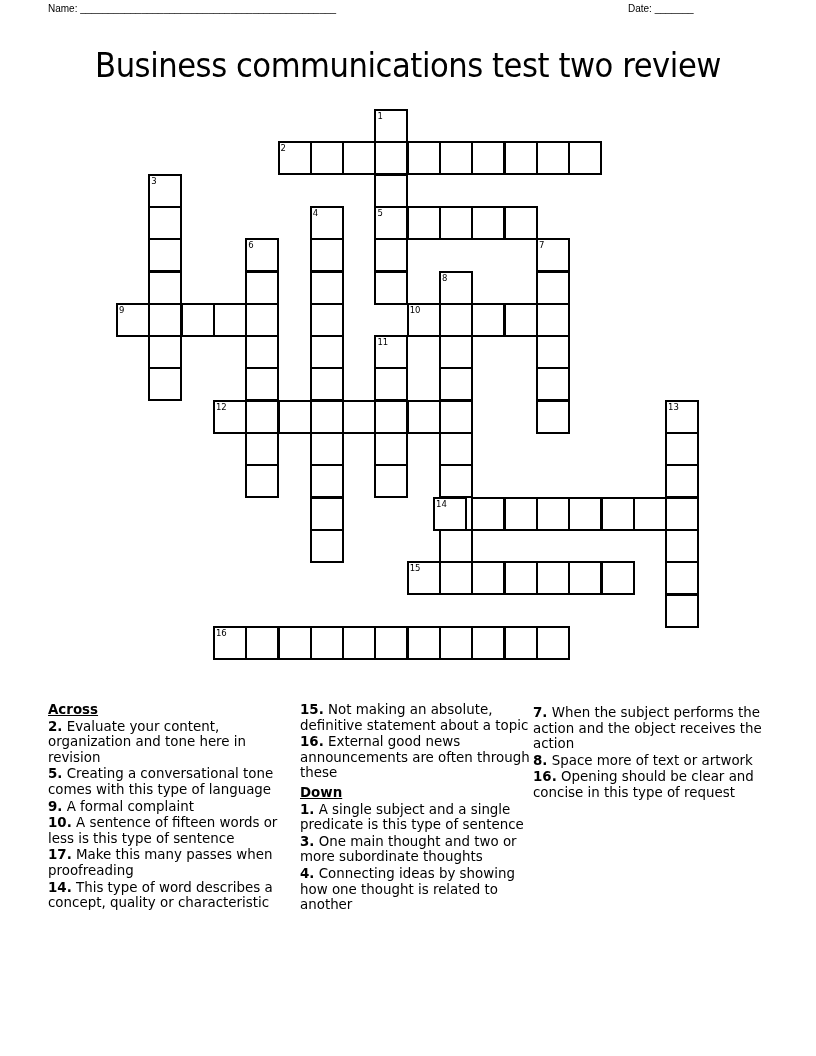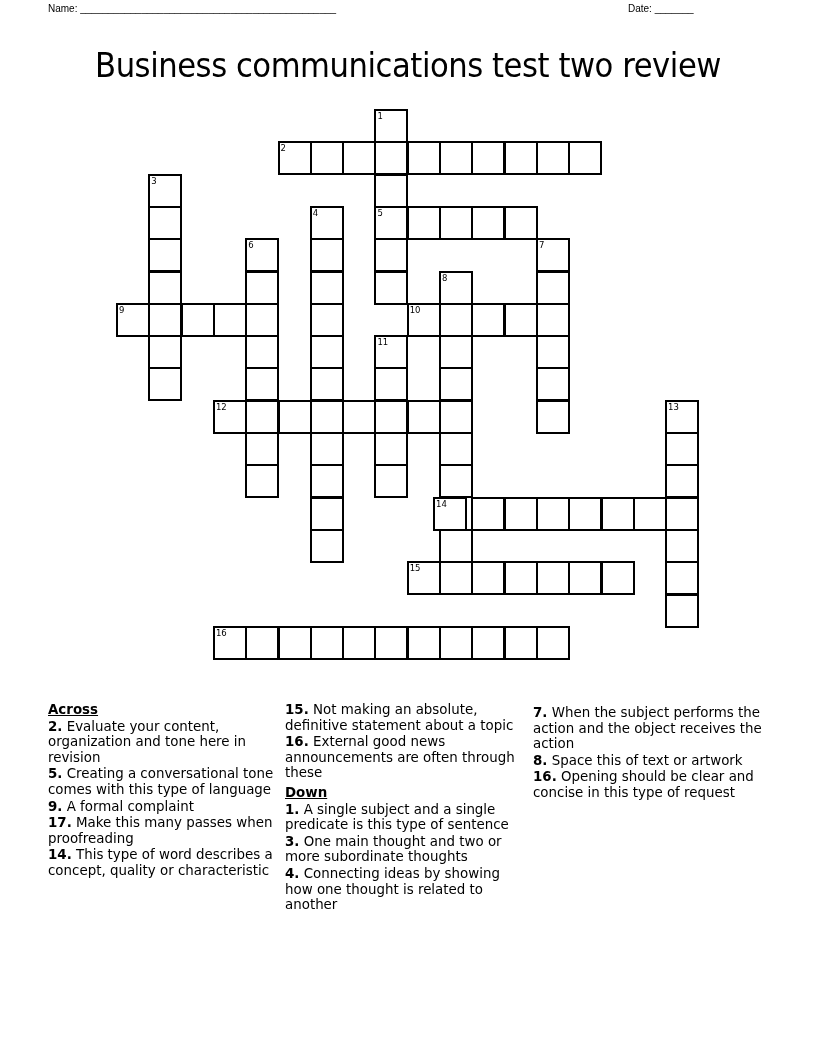--- a/index.html
+++ b/index.html
@@ -23,21 +23,21 @@
     .cell .num {
       position: absolute; left: 1px; top: 0px;
       font-family: "DejaVu Sans", sans-serif; font-size: 8.5px; line-height: 10px;
     }
     .clues {
       position: absolute; top: 702px; left: 48px; width: 730px;
       font-family: "DejaVu Sans", sans-serif; font-size: 13.4px; line-height: 15.6px;
     }
     .col { position: absolute; top: 0; width: 232px; }
     .col1 { left: 0; }
-    .col2 { left: 237px; }
+    .col2 { left: 252px; }
     .col3 { left: 485px; }
     .section-title { font-weight: bold; text-decoration: underline; margin: 0 0 1px 0; }
     .clue { margin: 0 0 1px 0; }
     .clue .cnum { font-weight: bold; }
     .gap { height: 3px; }
   </style>
 </head>
 <body>
 
 <div class="header-line">
@@ -187,31 +187,32 @@
     <div class="cell" style="left: 503.6px; top: 625.8px;"></div>
     <div class="cell" style="left: 535.9px; top: 625.8px;"></div>
   </div>
 
 <div class="clues">
   <div class="col col1">
     <div class="section-title">Across</div>
     <div class="clue"><span class="cnum">2.</span> <span>Evaluate your content, organization and tone here in revision</span></div>
     <div class="clue"><span class="cnum">5.</span> <span>Creating a conversational tone comes with this type of language</span></div>
     <div class="clue"><span class="cnum">9.</span> <span>A formal complaint</span></div>
+    <div class="clue"><span class="cnum">10.</span> <span>A sentence of fifteen words or less is this type of sentence</span></div>
     <div class="clue"><span class="cnum">17.</span> <span>Make this many passes when proofreading</span></div>
     <div class="clue"><span class="cnum">14.</span> <span>This type of word describes a concept, quality or characteristic</span></div>
   </div>
   <div class="col col2">
     <div class="clue"><span class="cnum">15.</span> <span>Not making an absolute, definitive statement about a topic</span></div>
     <div class="clue"><span class="cnum">16.</span> <span>External good news announcements are often through these</span></div>
     <div class="gap"></div>
     <div class="section-title">Down</div>
     <div class="clue"><span class="cnum">1.</span> <span>A single subject and a single predicate is this type of sentence</span></div>
     <div class="clue"><span class="cnum">3.</span> <span>One main thought and two or more subordinate thoughts</span></div>
     <div class="clue"><span class="cnum">4.</span> <span>Connecting ideas by showing how one thought is related to another</span></div>
   </div>
   <div class="col col3">
     <div class="gap"></div>
     <div class="clue"><span class="cnum">7.</span> <span>When the subject performs the action and the object receives the action</span></div>
-    <div class="clue"><span class="cnum">8.</span> <span>Space this of text or artwork</span></div>
+    <div class="clue"><span class="cnum">8.</span> <span>Space more of text or artwork</span></div>
     <div class="clue"><span class="cnum">16.</span> <span>Opening should be clear and concise in this type of request</span></div>
   </div>
 </div>
 
 </body></html>

